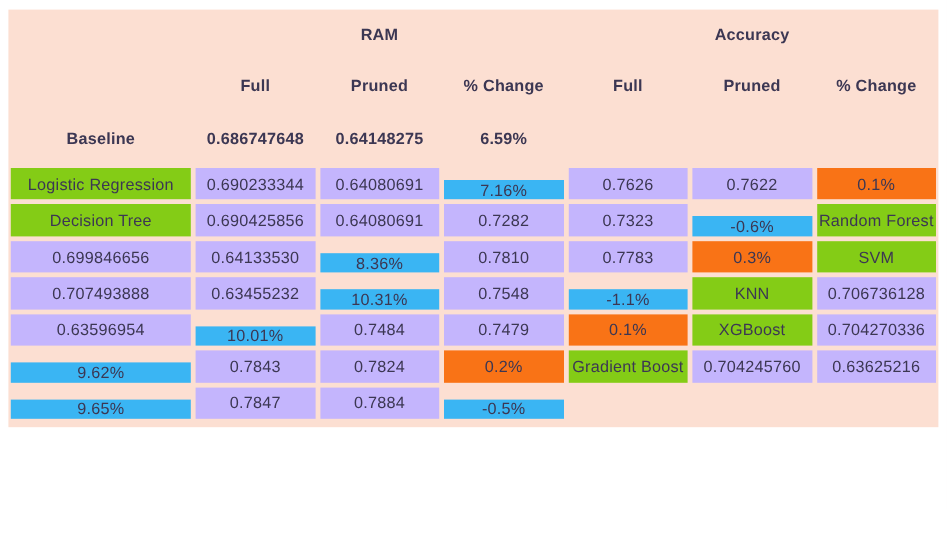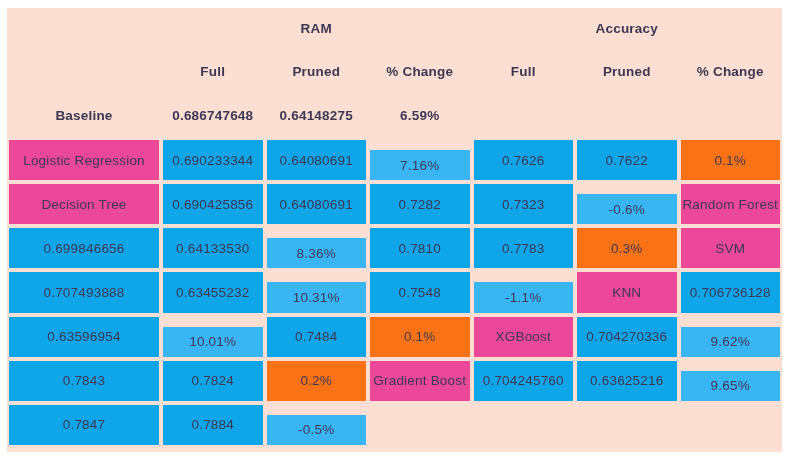--- a/index.html
+++ b/index.html
@@ -8,21 +8,21 @@
     margin: 0; padding: 0;
     width: 789px; height: 459px;
     background: #ffffff;
     overflow: hidden;
     font-family: "Liberation Sans", "DejaVu Sans", sans-serif;
     color: #3c3753;
   }
   .table-wrap {
     position: absolute;
     left: 7px; top: 8px;
-    width: 775px; height: 444px;
+    width: 775px; height: 348px;
     background: #fcdfd2;
     padding: 0 2px 7px 2px;
   }
   .grid {
     display: grid;
     width: 100%; height: 100%;
     grid-template-columns: 150px repeat(6, 1fr);
     grid-template-rows: 40px 38px 42px repeat(7, 1fr);
     gap: 4px;
   }
@@ -32,22 +32,22 @@
     font-size: 13.5px;
     letter-spacing: 0.2px;
   }
   .span-ram { grid-column: 2 / 5; }
   .span-acc { grid-column: 5 / 8; }
   .cell {
     display: flex; align-items: center; justify-content: center;
     font-size: 13.5px;
     letter-spacing: 0.2px;
   }
-  .model  { background: #ec4899; }
-  .num    { background: #0ea5e9; }
+  .model  { background: #84cc16; }
+  .num    { background: #c4b5fd; }
   .blue   { background: #3ab5f3; margin-top: 10px; }
   .salmon { background: #f97316; }
 </style>
 </head>
 <body>
 
 <div class="table-wrap">
   <div class="grid" id="grid">
 
     <div class="hcell"></div>
@@ -94,20 +94,21 @@
       <div class="cell num">0.707493888</div>
       <div class="cell num">0.63455232</div>
       <div class="cell blue">10.31%</div>
       <div class="cell num">0.7548</div>
       <div class="cell blue">-1.1%</div>
       <div class="cell model">KNN</div>
       <div class="cell num">0.706736128</div>
       <div class="cell num">0.63596954</div>
       <div class="cell blue">10.01%</div>
       <div class="cell num">0.7484</div>
+      <div class="cell num">0.7479</div>
       <div class="cell salmon">0.1%</div>
       <div class="cell model">XGBoost</div>
       <div class="cell num">0.704270336</div>
       <div class="cell blue">9.62%</div>
       <div class="cell num">0.7843</div>
       <div class="cell num">0.7824</div>
       <div class="cell salmon">0.2%</div>
       <div class="cell model">Gradient Boost</div>
       <div class="cell num">0.704245760</div>
       <div class="cell num">0.63625216</div>

